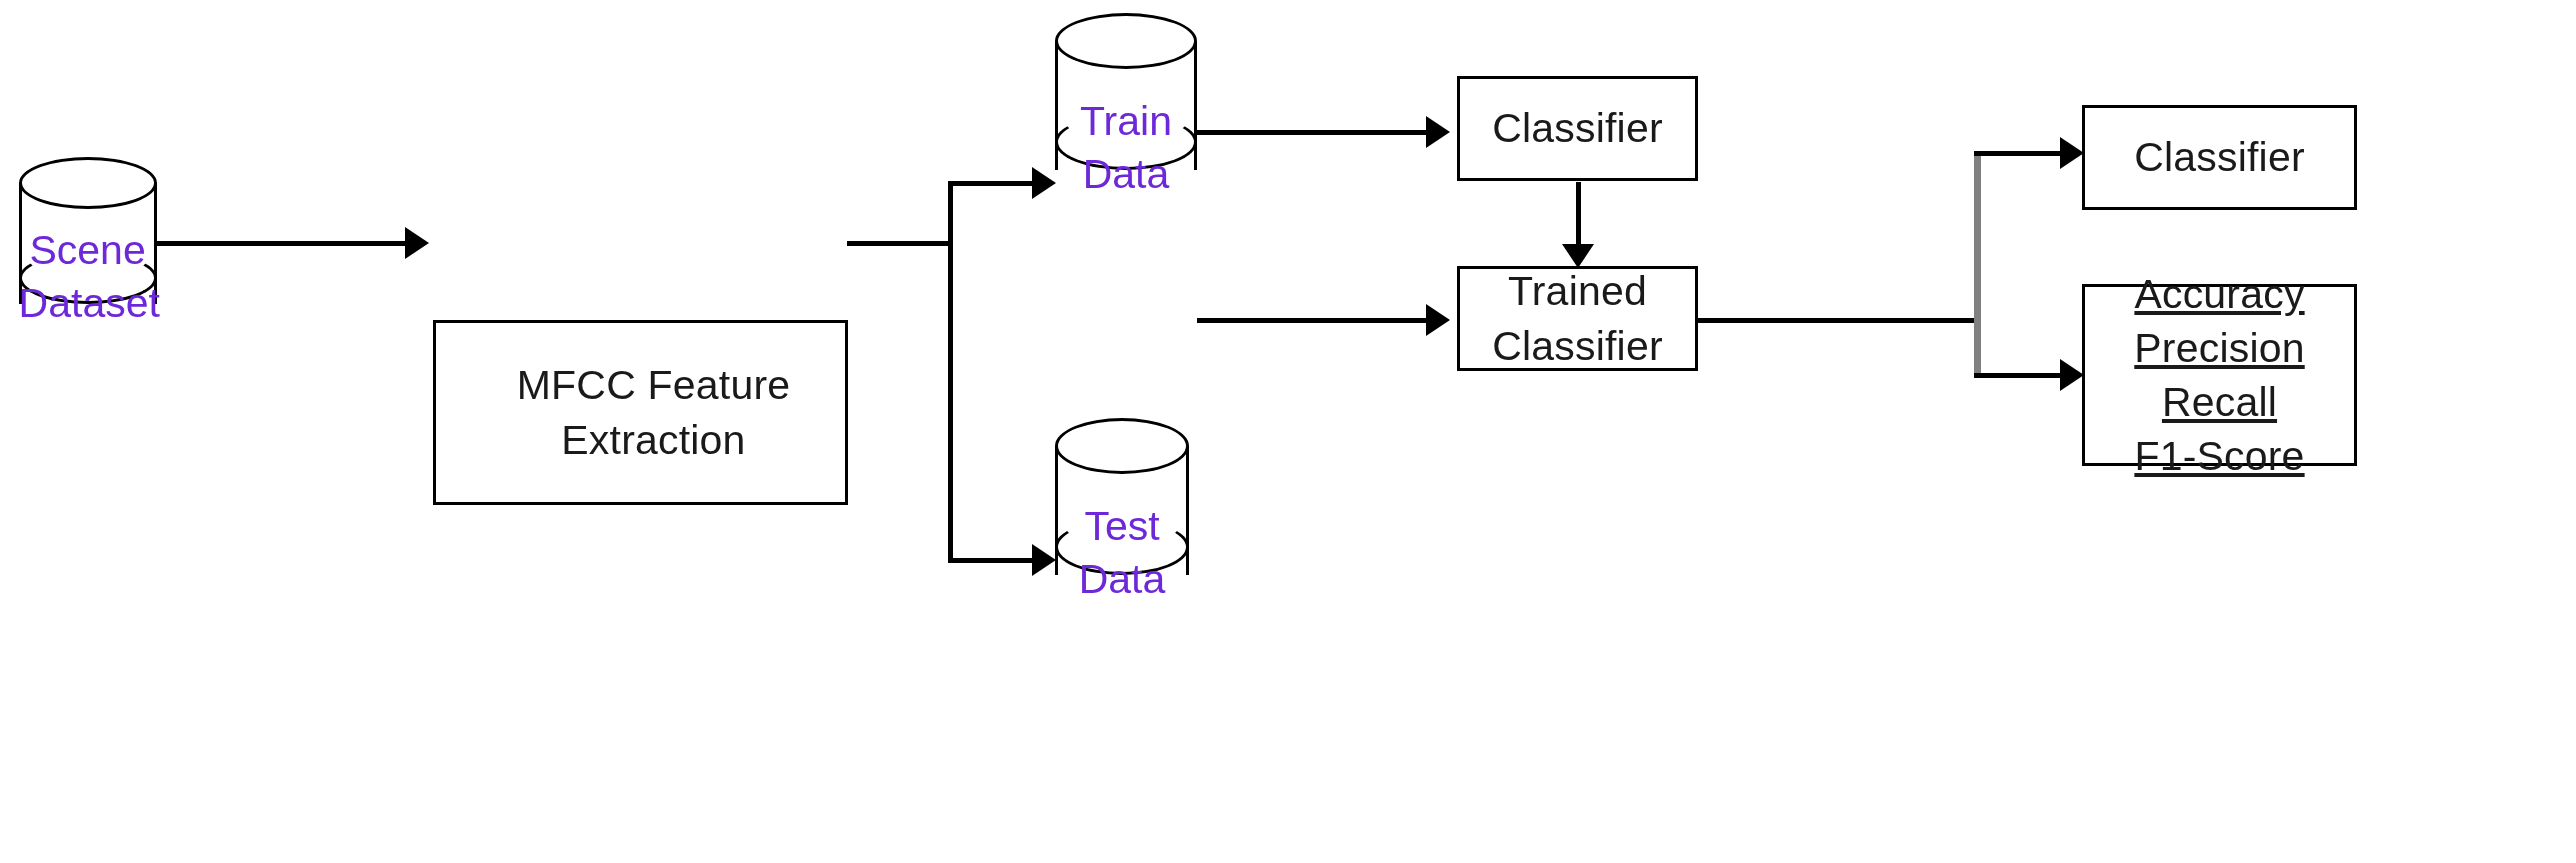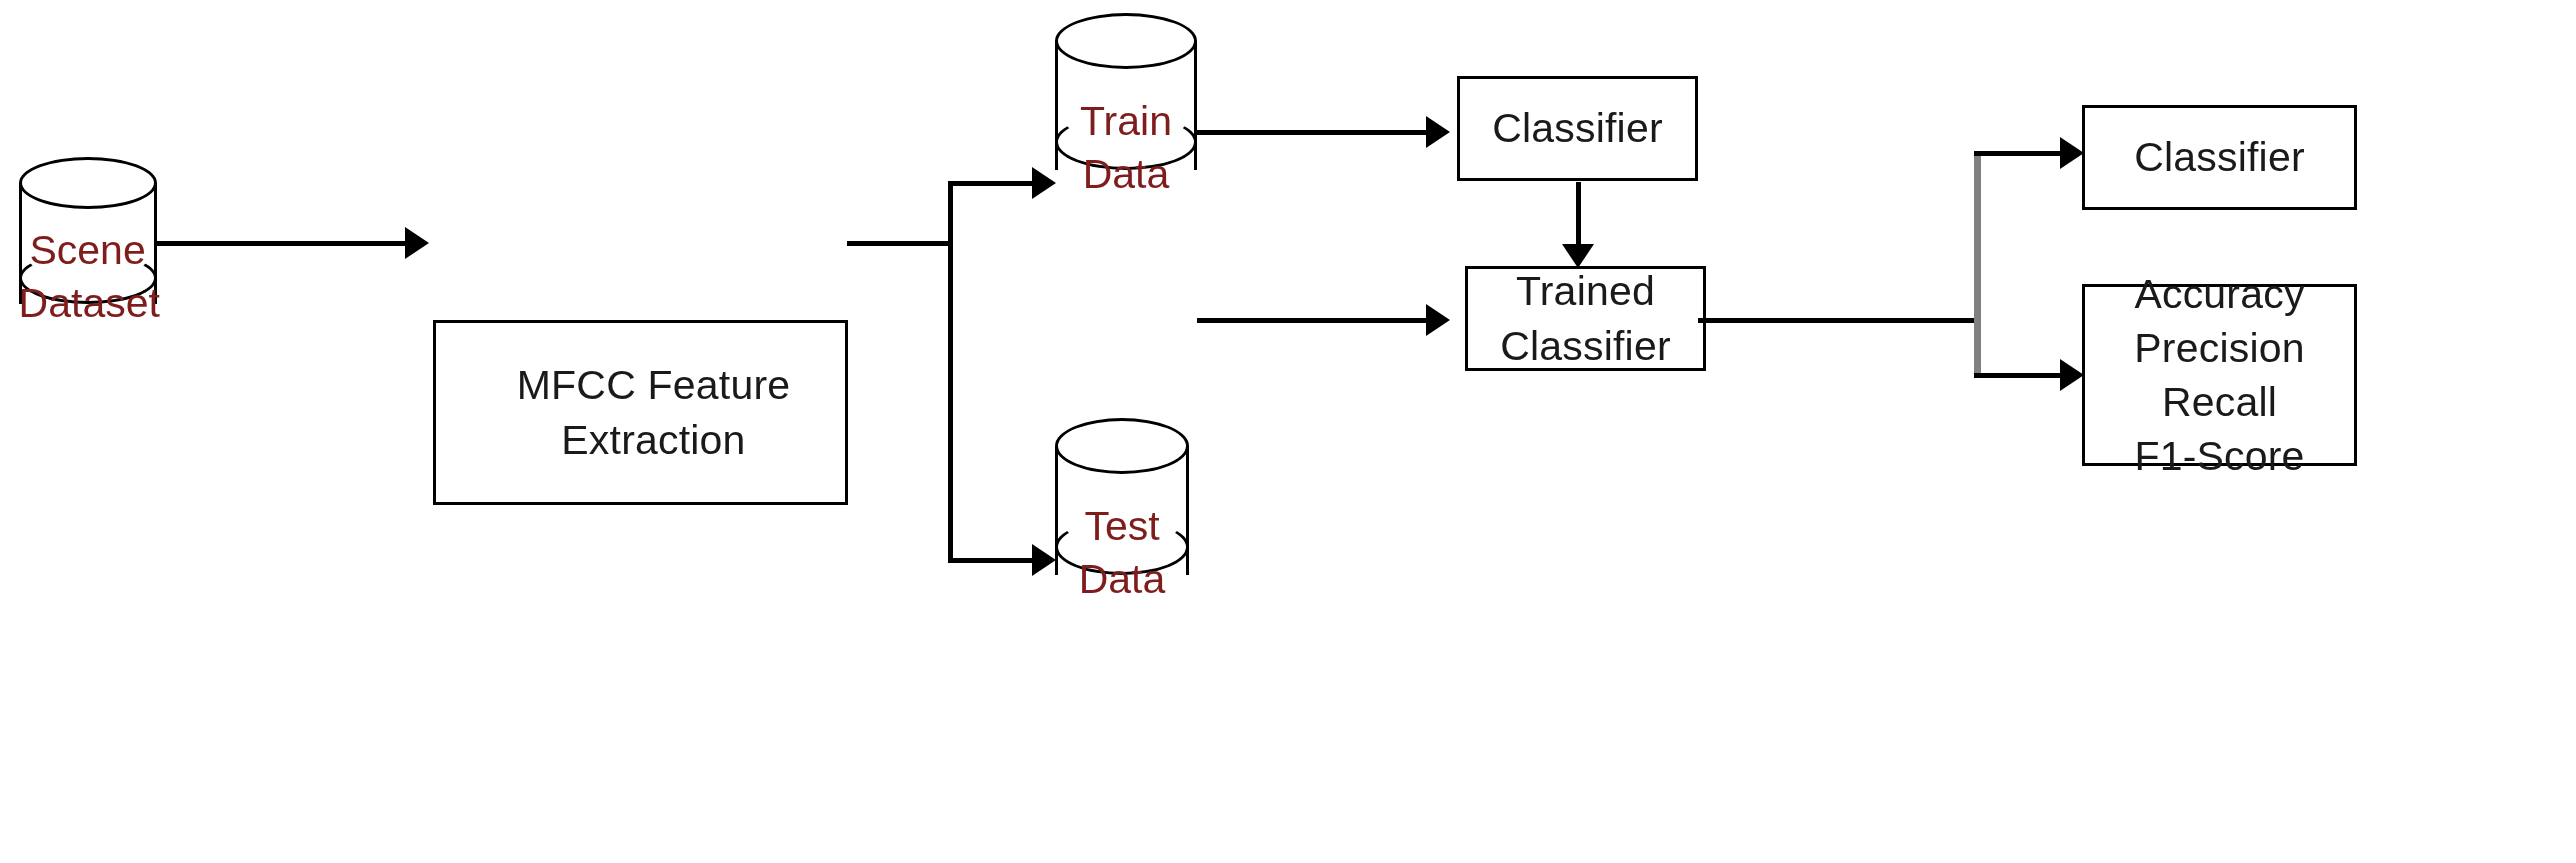--- a/index.html
+++ b/index.html
@@ -63,21 +63,21 @@
   .cyl .ell.bottom{
     border-top-color:transparent;
     background:transparent;
   }
   .cyl .cyl-label{
     position:absolute;
     left:0; right:0;
     text-align:center;
     font-size:41px;
     line-height:1.3;
-    color:#7f1d1d;
+    color:#6d28d9;
     white-space:pre-line;
     user-select:none;
     z-index:4;
   }
 
   
   .conn{position:absolute;background:#000;}
   .conn.h{height:4.7px;}
   .conn.v{width:4.7px;}
   .conn.gray{background:#808080;}
@@ -149,39 +149,39 @@
     <div class="body" style="top:28px; height:129px;"></div>
     <div class="ell bottom" style="top:101px; height:56px;"></div>
     <div class="ell" style="top:0px; height:56px;"></div>
     <div class="cyl-label" style="top:82px;">Test
 Data</div>
   </div>
 
   <div class="conn h" style="left:1197px; top:318px; width:231px;"></div>
   <div class="arrow-r" style="left:1426px; top:304px;"></div>
 
-  <div class="node box" style="left:1457px; top:266px; width:241px; height:105px;margin-left:8px;">
+  <div class="node box" style="left:1457px; top:266px; width:241px; height:105px;">
     <div class="label multi">Trained
 Classifier</div>
   </div>
 
   <div class="conn h" style="left:1698px; top:318px; width:280px;"></div>
   <div class="conn v gray" style="left:1974px; top:151px; height:227px; width:6.5px;"></div>
 
   <div class="conn h" style="left:1974px; top:151px; width:93px;"></div>
   <div class="arrow-r" style="left:2060px; top:137px;"></div>
 
   <div class="conn h" style="left:1974px; top:373px; width:93px;"></div>
   <div class="arrow-r" style="left:2060px; top:359px;"></div>
 
   <div class="node box" style="left:2082px; top:105px; width:275px; height:105px;">
     <div class="label">Classifier</div>
   </div>
 
-  <div class="node box" style="left:2082px; top:284px; width:275px; height:182px;">
+  <div class="node box" style="left:2082px; top:284px; width:275px; height:182px;text-decoration:underline;">
     <div class="label multi">Accuracy
 Precision
 Recall
 F1-Score</div>
   </div>
 
 </div>
 
 
 </body></html>

